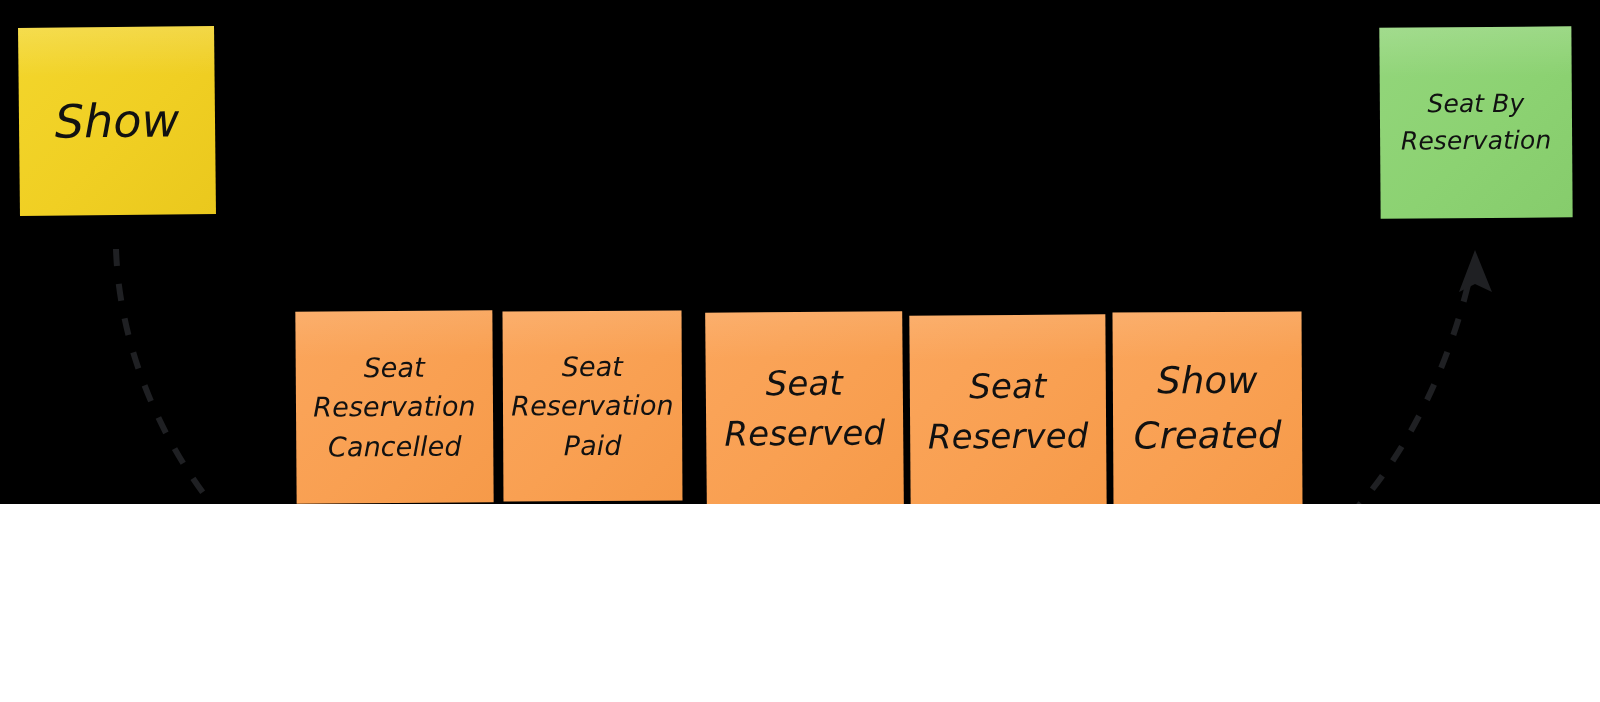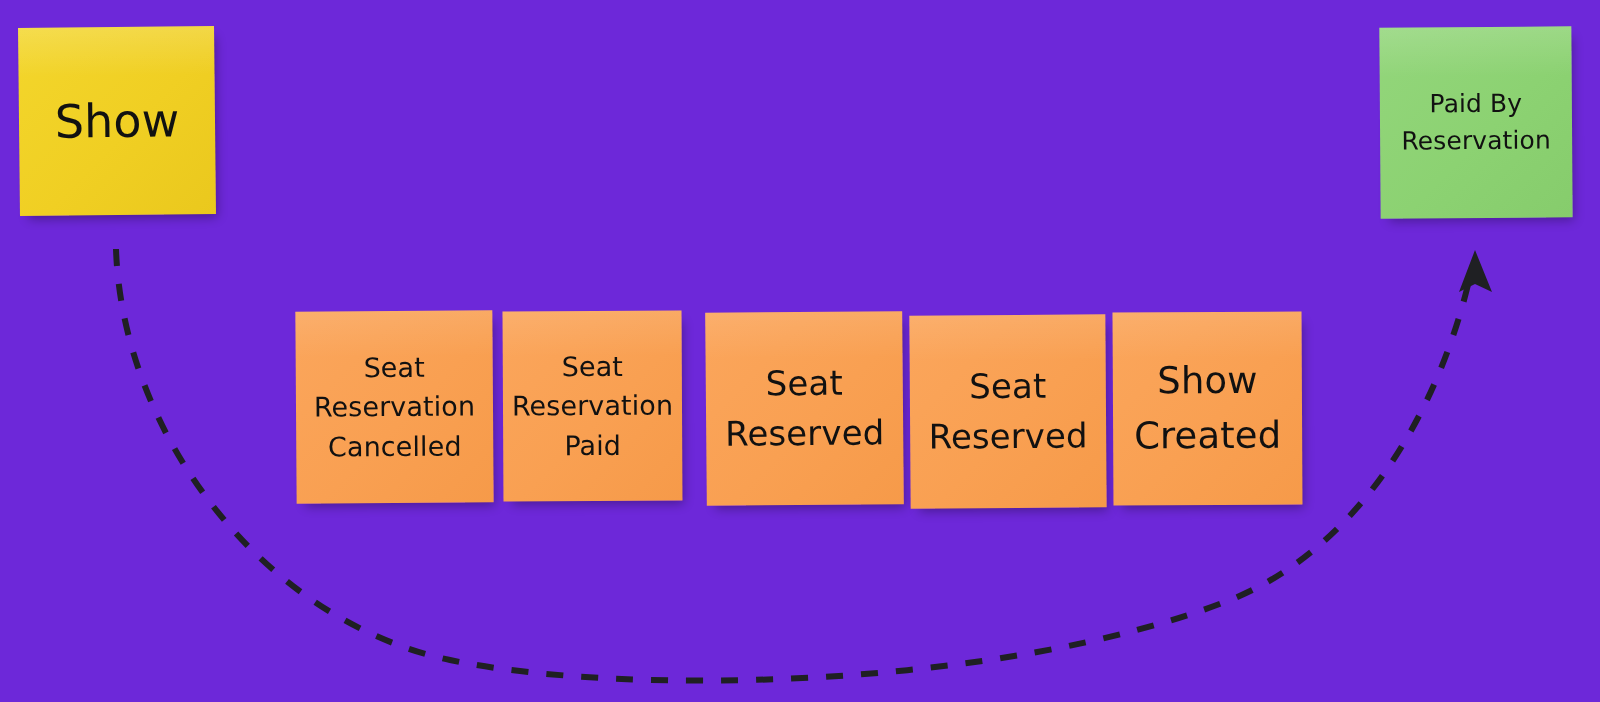--- a/index.html
+++ b/index.html
@@ -7,23 +7,24 @@
     margin: 0;
     padding: 0;
     background: #ffffff;
   }
   body {
     font-family: "DejaVu Sans", "Liberation Sans", sans-serif;
   }
   #board {
     position: relative;
     width: 1600px;
-    height: 702px;
-    background: #6d28d9;
+    height: 504px;
+    background: #000000;
     overflow: hidden;
+    font-style: italic;
   }
   .note {
     position: absolute;
     box-sizing: border-box;
     display: flex;
     align-items: center;
     justify-content: center;
     text-align: center;
     color: #111111;
     font-family: "DejaVu Sans", "Liberation Sans", sans-serif;
@@ -75,21 +76,21 @@
   <svg id="flow-arrow" viewBox="0 0 1600 702" xmlns="http://www.w3.org/2000/svg">
     <path id="arrow-path" fill="none" stroke="#1f2023" stroke-width="6" stroke-linecap="butt" stroke-dasharray="17 18" d="M 116 249 C 122 430, 260 620, 450 660 C 620 696, 1000 690, 1230 600 C 1360 548, 1440 410, 1471 272"></path>
     <polygon id="arrow-head" fill="#1f2023" points="1475,250 1459,292 1475,284 1492,292"></polygon>
   </svg>
 
   <div class="note yellow" style="left:19px; top:27px; width:196px; height:188px; transform: rotate(-0.6deg); font-size:46px; line-height:1.18;">
     <span class="note-label">Show</span>
   </div>
 
   <div class="note green" style="left:1380px; top:27px; width:192px; height:191px; transform: rotate(-0.4deg); font-size:25px; line-height:1.47;">
-    <span class="note-label">Paid By
+    <span class="note-label">Seat By
 Reservation</span>
   </div>
 
   <div class="note orange" style="left:296px; top:311px; width:197px; height:192px; transform: rotate(-0.4deg); font-size:27px; line-height:1.45;">
     <span class="note-label">Seat
 Reservation
 Cancelled</span>
   </div>
 
   <div class="note orange" style="left:503px; top:311px; width:179px; height:190px; transform: rotate(-0.3deg); font-size:27px; line-height:1.45;">

